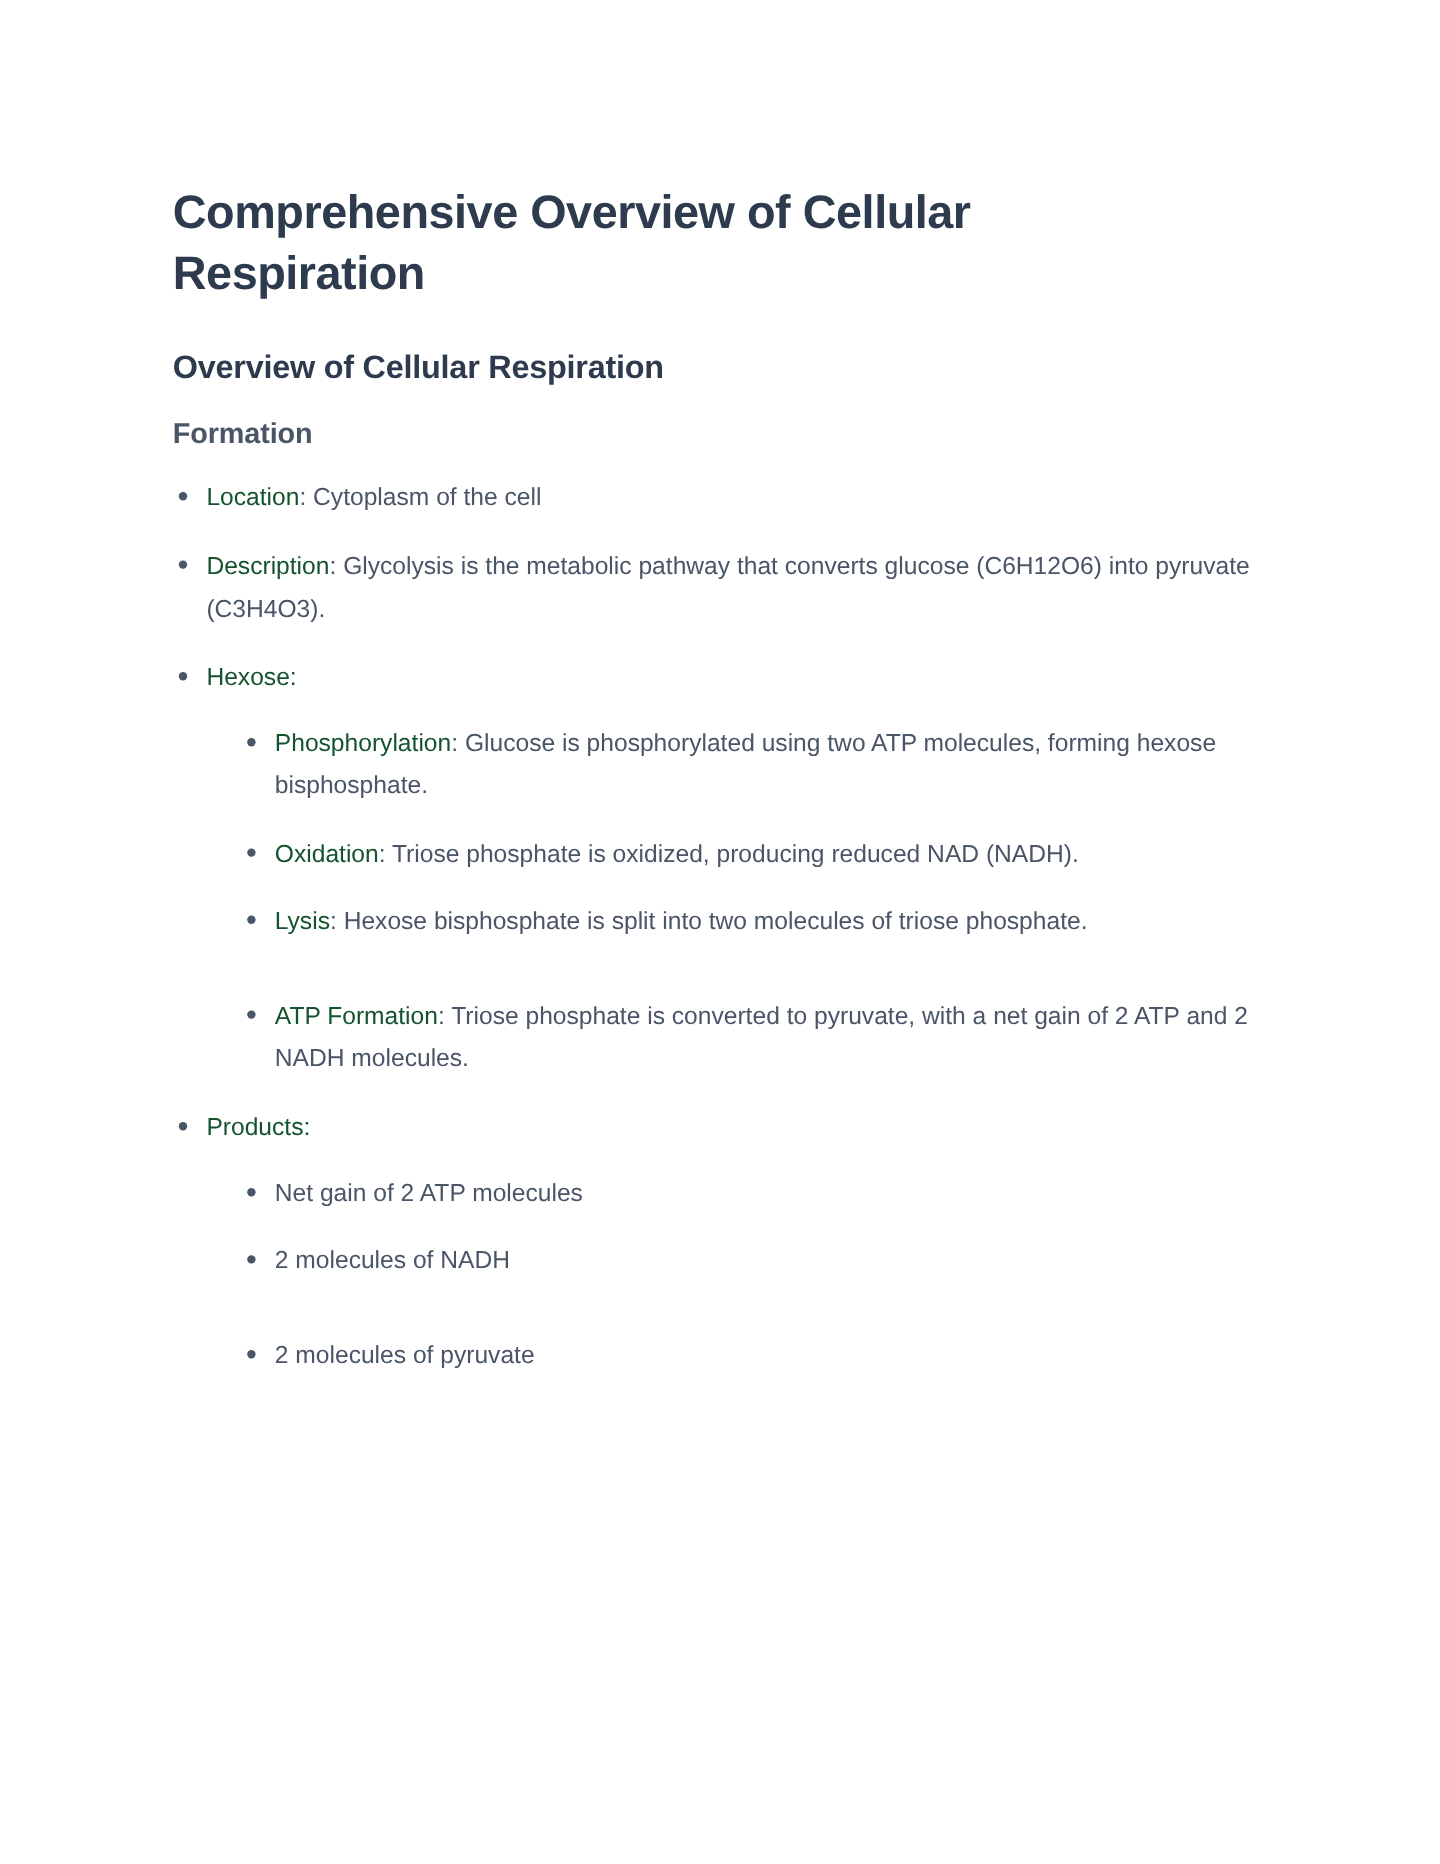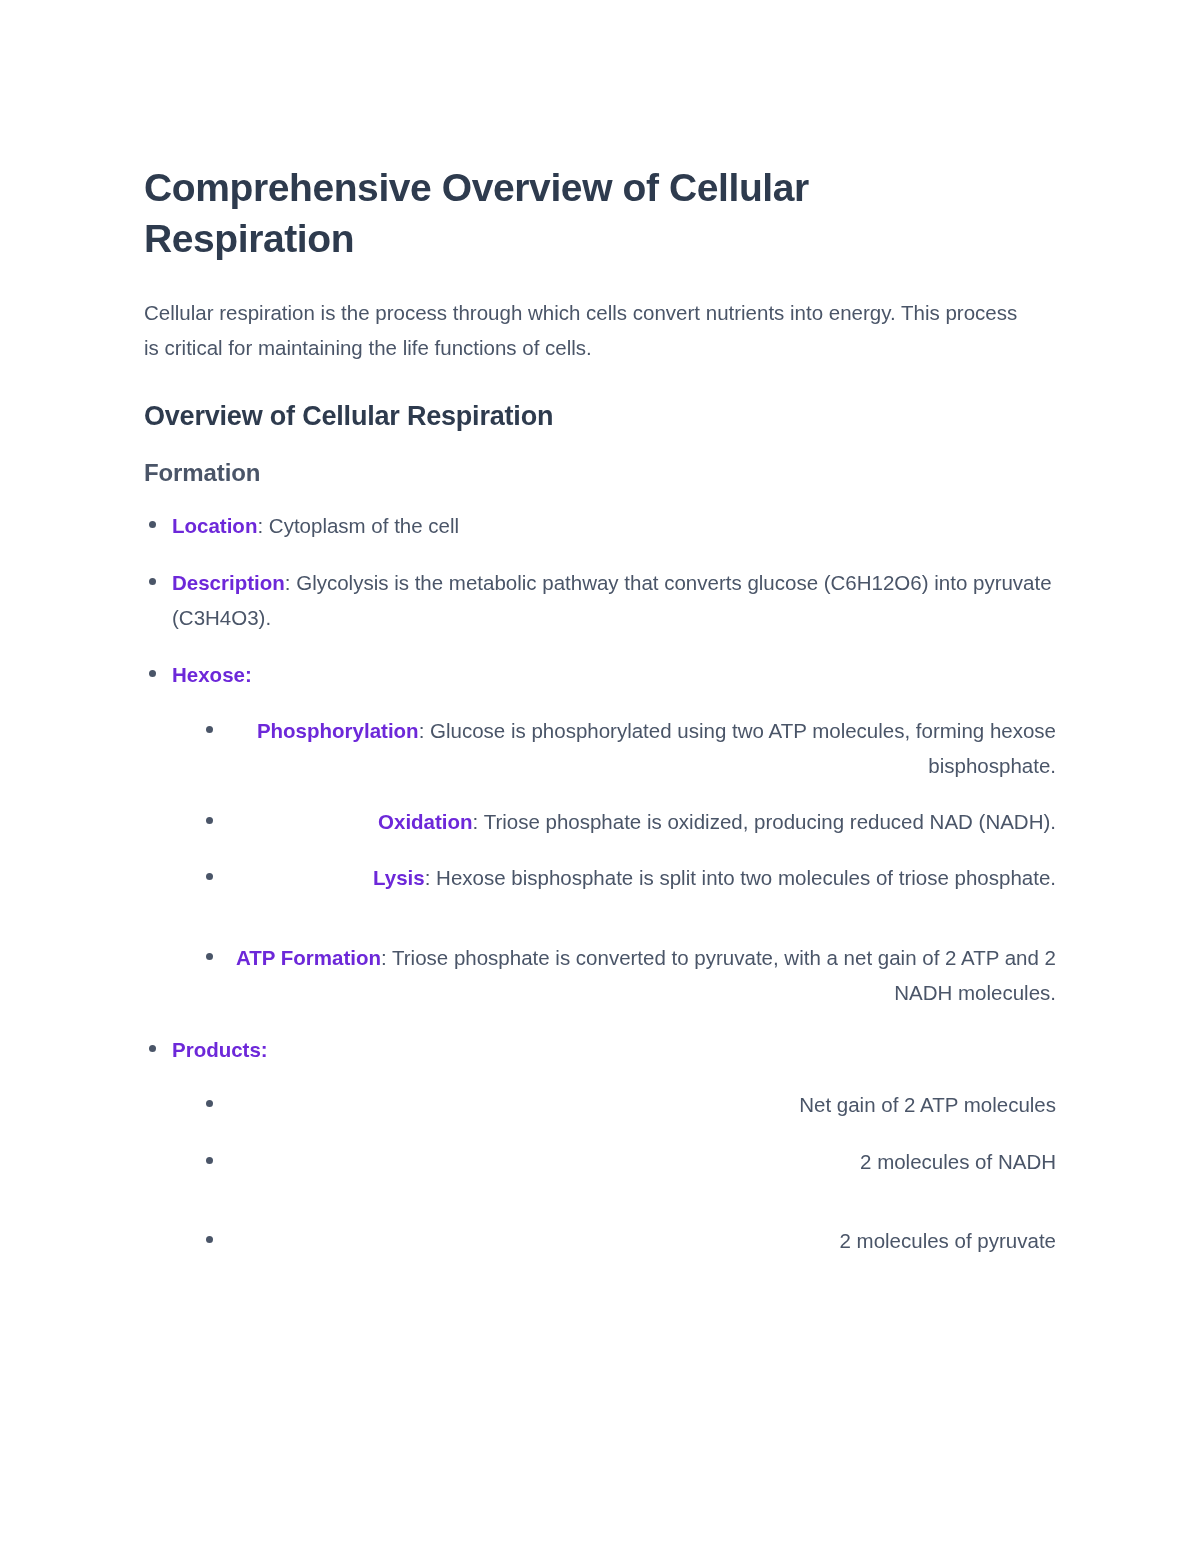--- a/index.html
+++ b/index.html
@@ -20,21 +20,21 @@
     position: relative;
     width: 1200px;
     height: 1553px;
     background: #ffffff;
     box-sizing: border-box;
   }
 
   .content {
     position: absolute;
     left: 144px;
-    top: 162px;
+    top: 152px;
     width: 912px;
   }
 
   h1.doc-title {
     font-size: 39px;
     line-height: 1.32;
     font-weight: 700;
     color: #2e3b4e;
     letter-spacing: -0.4px;
     margin: 0 0 30px 0;
@@ -90,50 +90,48 @@
     top: 13px;
     width: 7px;
     height: 7px;
     border-radius: 50%;
     background: #4a5568;
   }
 
   ul.bullets.nested {
     margin-top: 20px;
     padding-left: 29px;
-    text-align: right;
   }
 
   ul.bullets.nested > li.bullet-item {
     margin-bottom: 21px;
   }
 
   ul.bullets.nested > li.bullet-item:last-child {
     margin-bottom: 0;
     margin-top: 44px;
   }
 
   .bullet-label {
-    font-weight: 700;
-    color: #6d28d9;
+    font-weight: 400;
+    color: #14532d;
   }
 
   .bullet-text {
     font-weight: 400;
   }
 </style>
 </head>
 <body>
 
 <div class="page">
   <div class="content">
 
     <h1 class="doc-title">Comprehensive Overview of Cellular Respiration</h1>
 
-    <p class="intro">Cellular respiration is the process through which cells convert nutrients into energy. This process is critical for maintaining the life functions of cells.</p>
 
     <h2 class="section-heading">Overview of Cellular Respiration</h2>
 
     <h3 class="sub-heading">Formation</h3>
 
     <ul class="bullets">
 
       <li class="bullet-item">
         <span class="bullet-label">Location</span><span class="bullet-text">: </span><span class="bullet-text">Cytoplasm of the cell</span>
       </li>

